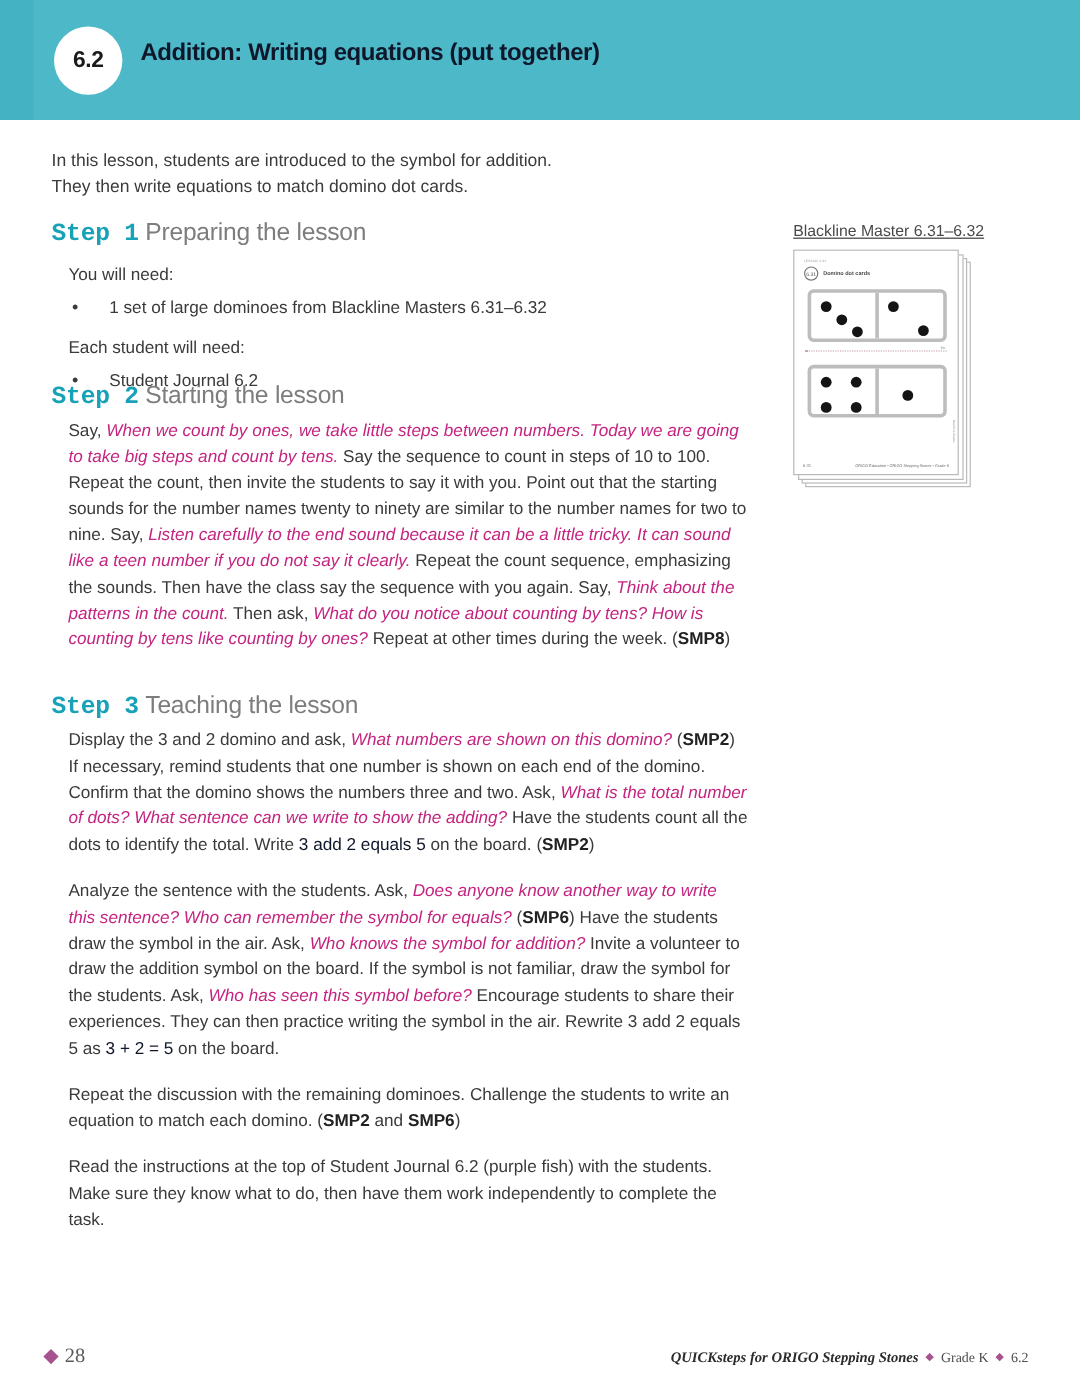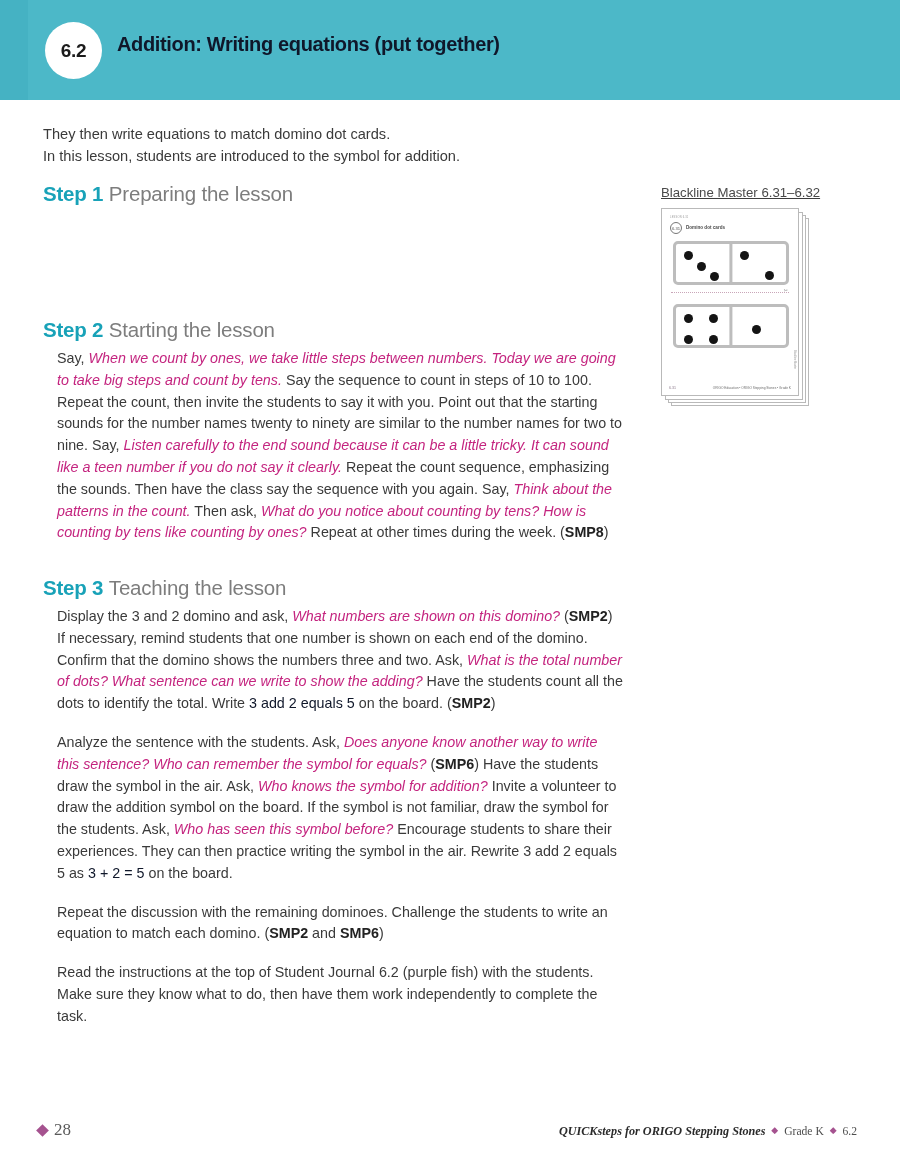--- a/index.html
+++ b/index.html
@@ -62,21 +62,21 @@
   }
 
   
   .step-heading {
     font-size: 20.5px;
     font-weight: bold;
     color: #8c8c8c;
     letter-spacing: -0.2px;
     margin: 0;
   }
-  .step-heading .step-num { color: #18a2b8; }
+  .step-heading .step-num { color: #18a2b8; font-family: Liberation Mono, monospace; }
   .step-heading .step-name { font-weight: normal; color: #7d7d7d; }
 
   .step1 { position: absolute; left: 43px; top: 182px; width: 580px; }
   .step2 { position: absolute; left: 43px; top: 318px; width: 580px; }
   .step3 { position: absolute; left: 43px; top: 576px; width: 580px; }
 
   .body-block {
     font-size: 14.3px;
     line-height: 21.6px;
     color: #3a3a3a;
@@ -217,28 +217,38 @@
 </head>
 <body>
 
 <div class="header">
   <div class="header-edge"></div>
   <div class="lesson-badge">6.2</div>
   <div class="header-title">Addition: Writing equations (put together)</div>
 </div>
 
 <div class="intro">
+  <div>In this lesson, students are introduced to the symbol for addition.</div>
   <div>They then write equations to match domino dot cards.</div>
-  <div>In this lesson, students are introduced to the symbol for addition.</div>
 </div>
 
 <div class="step1">
   <div class="step-heading">
     <span class="step-num">Step 1</span>
     <span class="step-name">Preparing the lesson</span>
+  </div>
+  <div class="body-block">
+    <div class="sub-label">You will need:</div>
+    <ul class="need-list">
+      <li>1 set of large dominoes from Blackline Masters 6.31–6.32</li>
+    </ul>
+    <div class="sub-label">Each student will need:</div>
+    <ul class="need-list">
+      <li>Student Journal 6.2</li>
+    </ul>
   </div>
 </div>
 
 <div class="step2">
   <div class="step-heading">
     <span class="step-num">Step 2</span>
     <span class="step-name">Starting the lesson</span>
   </div>
   <p class="para body-block-first"><span>Say, </span><span class="say">When we count by ones, we take little steps between numbers. Today we are going to take big steps and count by tens.</span><span> Say the sequence to count in steps of 10 to 100. Repeat the count, then invite the students to say it with you. Point out that the starting sounds for the number names twenty to ninety are similar to the number names for two to nine. Say, </span><span class="say">Listen carefully to the end sound because it can be a little tricky. It can sound like a teen number if you do not say it clearly.</span><span> Repeat the count sequence, emphasizing the sounds. Then have the class say the sequence with you again. Say, </span><span class="say">Think about the patterns in the count.</span><span> Then ask, </span><span class="say">What do you notice about counting by tens? How is counting by tens like counting by ones?</span><span> Repeat at other times during the week. (</span><span class="b">SMP8</span><span>)</span></p>
 </div>

